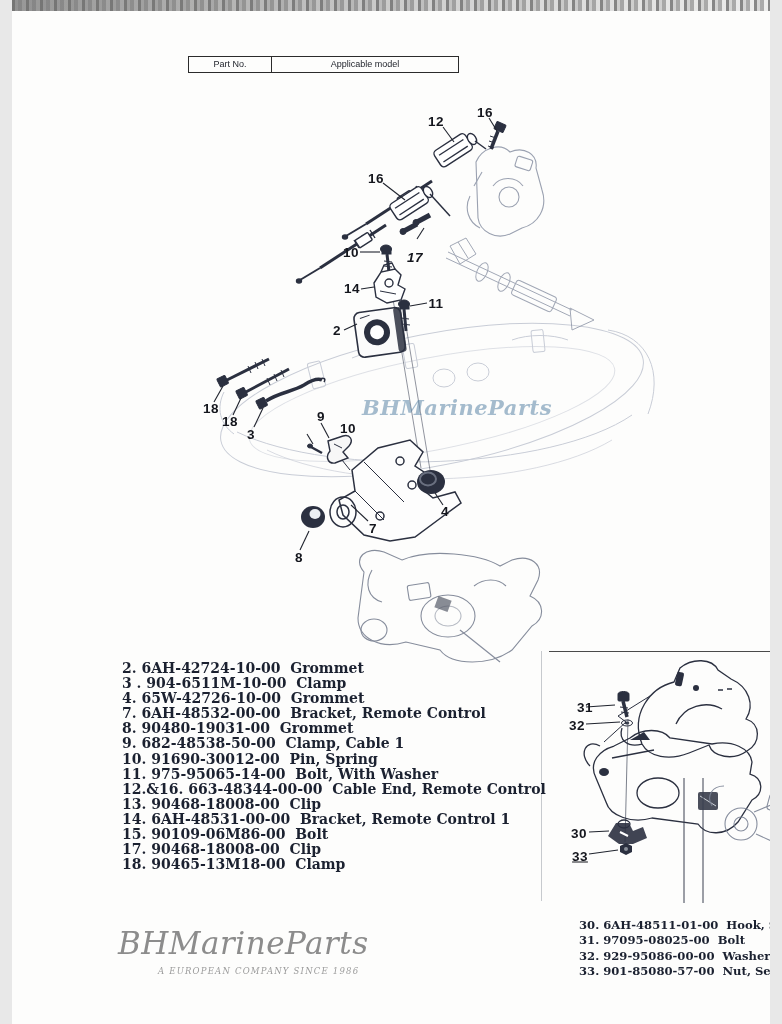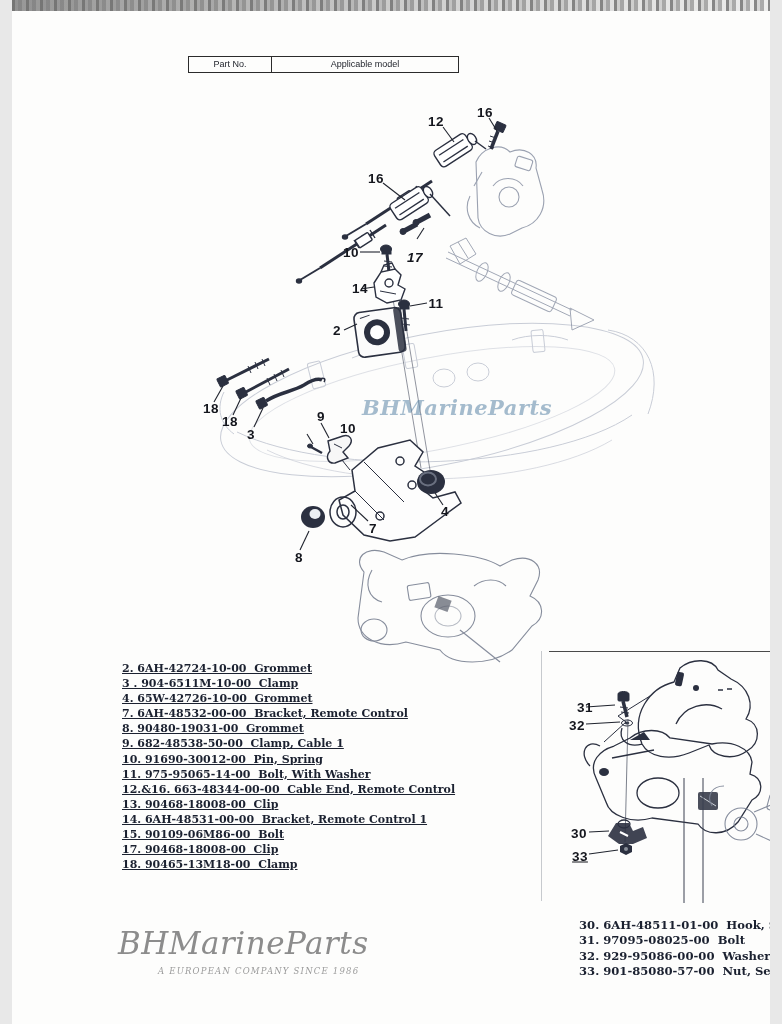--- a/index.html
+++ b/index.html
@@ -35,21 +35,21 @@
   .watermark{
     position:absolute;left:350px;top:395px;
     font:italic 600 21px "DejaVu Serif",serif;letter-spacing:.5px;
     color:rgba(100,140,170,.58);
   }
   
   ul.parts-list{
     position:absolute;margin:0;padding:0;list-style:none;white-space:pre;
     font-family:"DejaVu Serif",serif;font-weight:600;color:#1b2130;
   }
-  #parts-list-main{left:110px;top:661px;font-size:11px;line-height:15.1px;text-decoration:underline;}
+  #parts-list-main{left:110px;top:661px;font-size:14px;line-height:15.1px;}
   #parts-list-inset{left:567px;top:918px;font-size:11.6px;line-height:15.4px;}
   
   .inset-top-line{position:absolute;left:537px;top:651px;width:245px;height:1px;background:#4a4a4a;}
   .inset-left-line{position:absolute;left:529px;top:651px;width:1px;height:250px;background:#9aa0a8;opacity:.55;}
   
   .logo-text{
     position:absolute;left:106px;top:925px;
     font:italic 31px "DejaVu Serif",serif;color:#8c8c8c;letter-spacing:.5px;
   }
   .logo-tagline{
@@ -333,21 +333,21 @@
   </svg>
 
   <div class="watermark">BHMarineParts</div>
 
   <div class="callout-layer">
       <div class="callout" style="left: 424px; top: 121px;">12</div>
       <div class="callout" style="left: 473px; top: 112px;">16</div>
       <div class="callout" style="left: 364px; top: 178px; text-align: center;">16</div>
       <div class="callout" style="left: 403px; top: 257px; font-style: italic;">17</div>
       <div class="callout" style="left: 339px; top: 252px;">10</div>
-      <div class="callout" style="left: 348px; top: 288px;">14</div>
+      <div class="callout" style="left: 340px; top: 288px;">14</div>
       <div class="callout" style="left: 424px; top: 303px;">11</div>
       <div class="callout" style="left: 325px; top: 330px;">2</div>
       <div class="callout" style="left: 199px; top: 408px;">18</div>
       <div class="callout" style="left: 218px; top: 421px;">18</div>
       <div class="callout" style="left: 239px; top: 434px;">3</div>
       <div class="callout" style="left: 292px; top: 428px; margin-left: 44px;">10</div>
       <div class="callout" style="left: 309px; top: 416px;">9</div>
       <div class="callout" style="left: 433px; top: 511px;">4</div>
       <div class="callout" style="left: 361px; top: 528px;">7</div>
       <div class="callout" style="left: 287px; top: 557px;">8</div>

